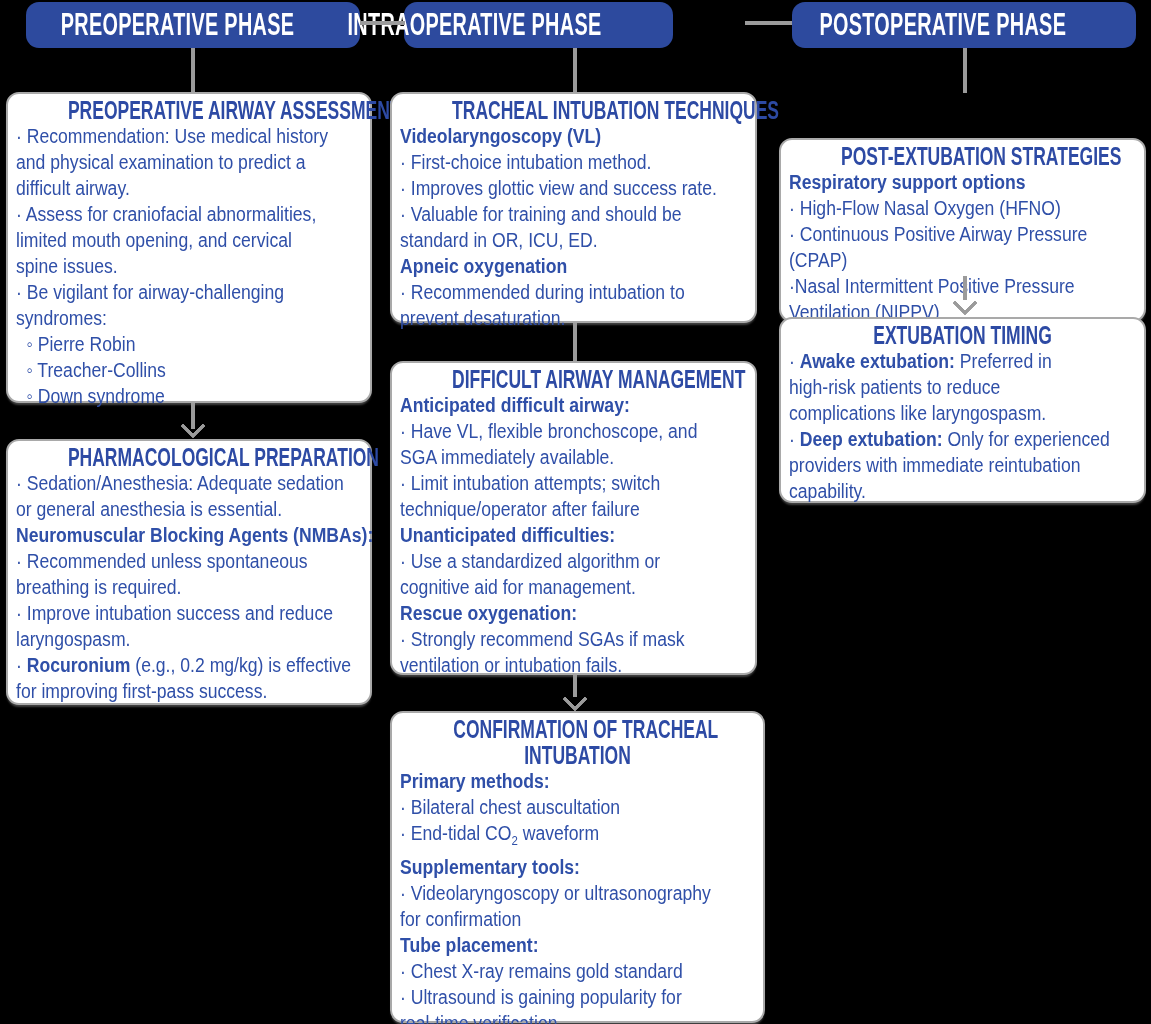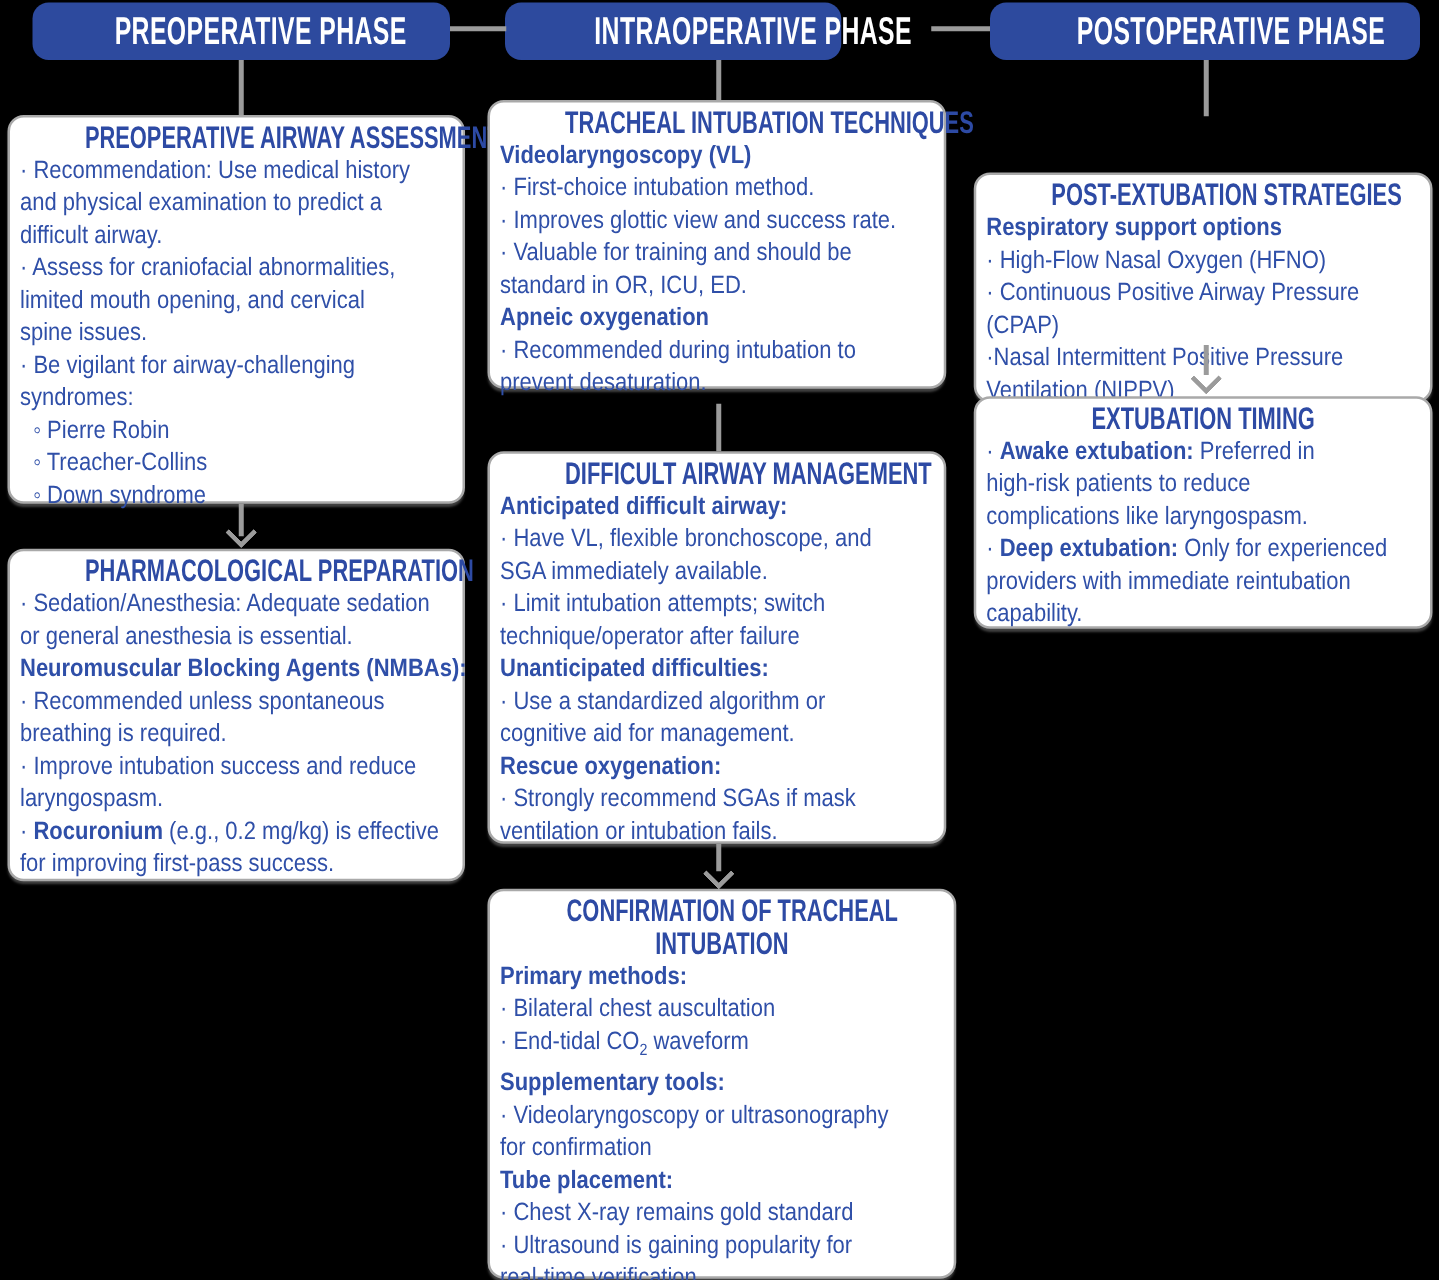--- a/index.html
+++ b/index.html
@@ -4,21 +4,21 @@
 <style>
   html,body { margin:0; padding:0; }
   body {
     width:1151px; height:1024px; position:relative;
     background:#000000; overflow:hidden;
     font-family:"Liberation Sans", sans-serif;
   }
   .header {
     position:absolute; top:2px; height:46px;
     background:#2d4a9e; border-radius:13px;
-    display:flex; align-items:center; justify-content:flex-start;
+    display:flex; align-items:center; justify-content:flex-end;
     color:#ffffff;
   }
   .header .cond {
     font-weight:bold; font-size:31px; white-space:pre;
     transform:scaleX(0.64); transform-origin:center;
     display:inline-block; letter-spacing:0.5px;
   }
   .hline { position:absolute; height:4px; background:#9b9b9b; }
   .vline { position:absolute; width:4px; background:#9b9b9b; }
   .ahead {
@@ -92,21 +92,21 @@
       <div class="line"><b>Neuromuscular Blocking Agents (NMBAs):</b></div>
       <div class="line"><span>· Recommended unless spontaneous</span></div>
       <div class="line"><span>breathing is required.</span></div>
       <div class="line"><span>· Improve intubation success and reduce</span></div>
       <div class="line"><span>laryngospasm.</span></div>
       <div class="line"><span>· </span><b>Rocuronium</b><span> (e.g., 0.2 mg/kg) is effective</span></div>
       <div class="line"><span>for improving first-pass success.</span></div>
     </div>
 </div>
 
-<div class="box" style="left:390px; top:80px; width:367px; height:231px;">
+<div class="box" style="left:390px; top:92px; width:367px; height:231px;">
   <span class="box-title">TRACHEAL INTUBATION TECHNIQUES</span>
   <div class="box-lines">
       <div class="line"><b>Videolaryngoscopy (VL)</b></div>
       <div class="line"><span>· First-choice intubation method.</span></div>
       <div class="line"><span>· Improves glottic view and success rate.</span></div>
       <div class="line"><span>· Valuable for training and should be</span></div>
       <div class="line"><span>standard in OR, ICU, ED.</span></div>
       <div class="line"><b>Apneic oxygenation</b></div>
       <div class="line"><span>· Recommended during intubation to</span></div>
       <div class="line"><span>prevent desaturation.</span></div>

